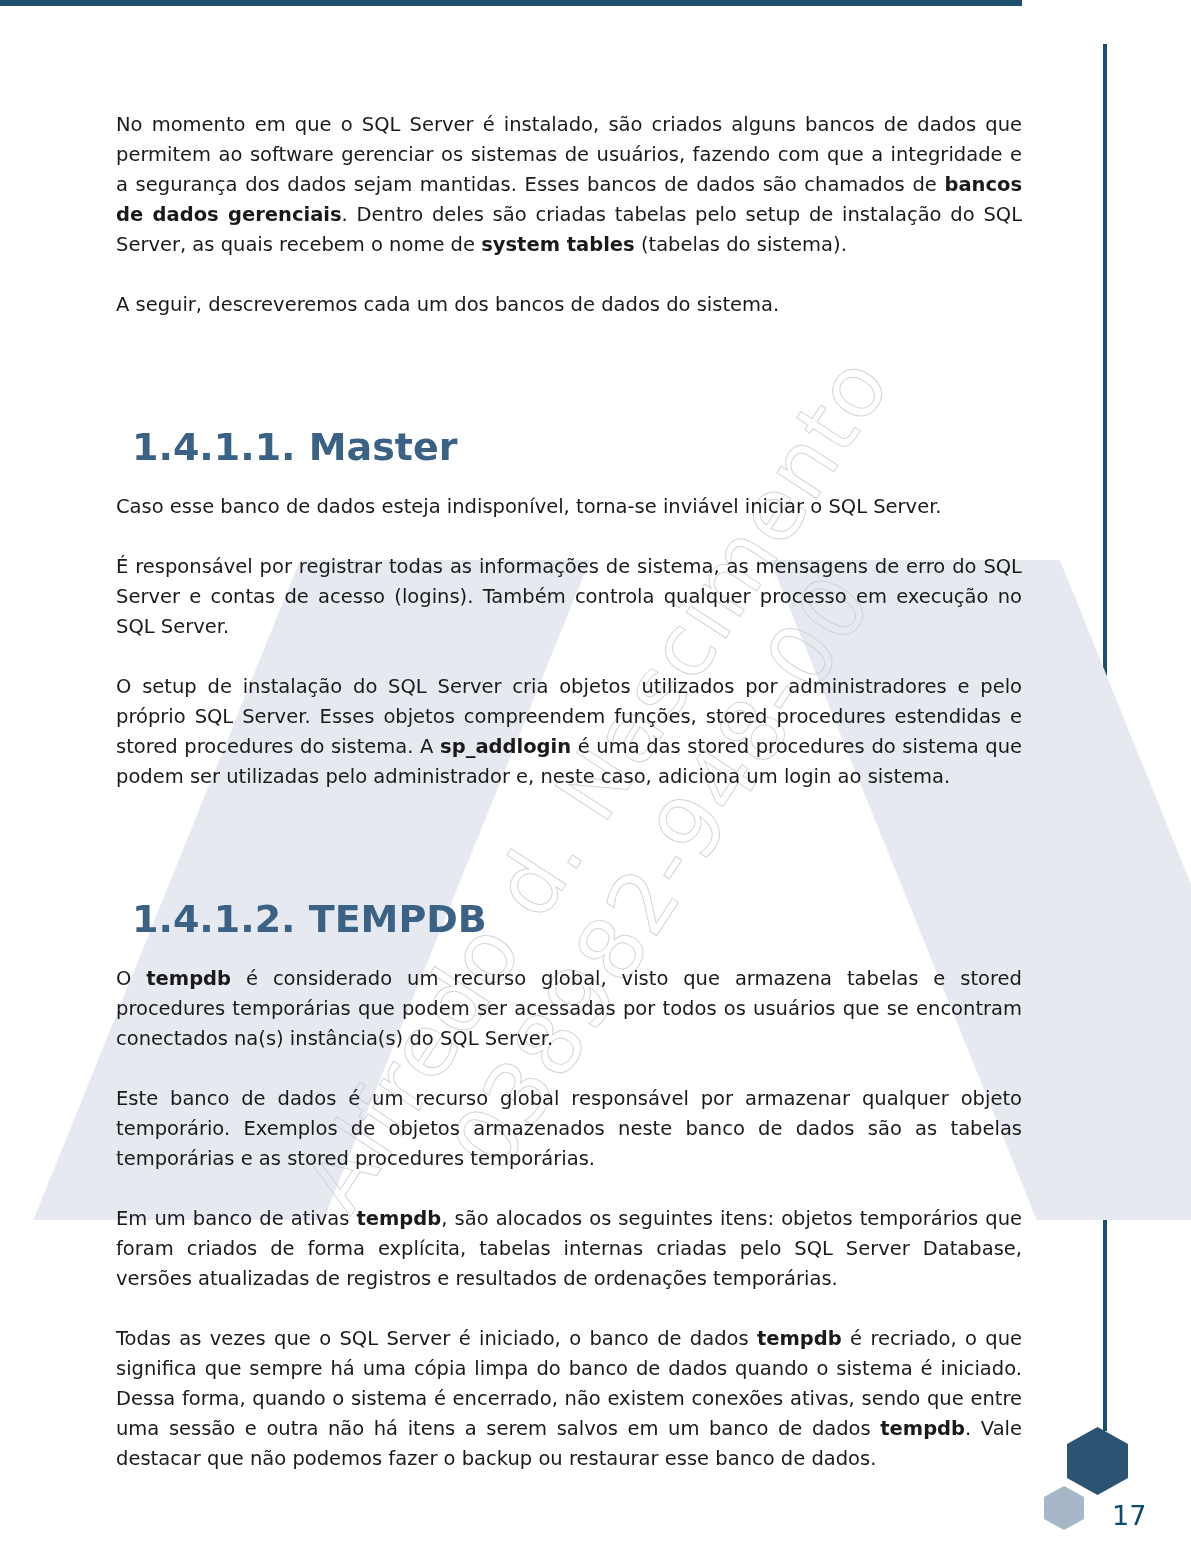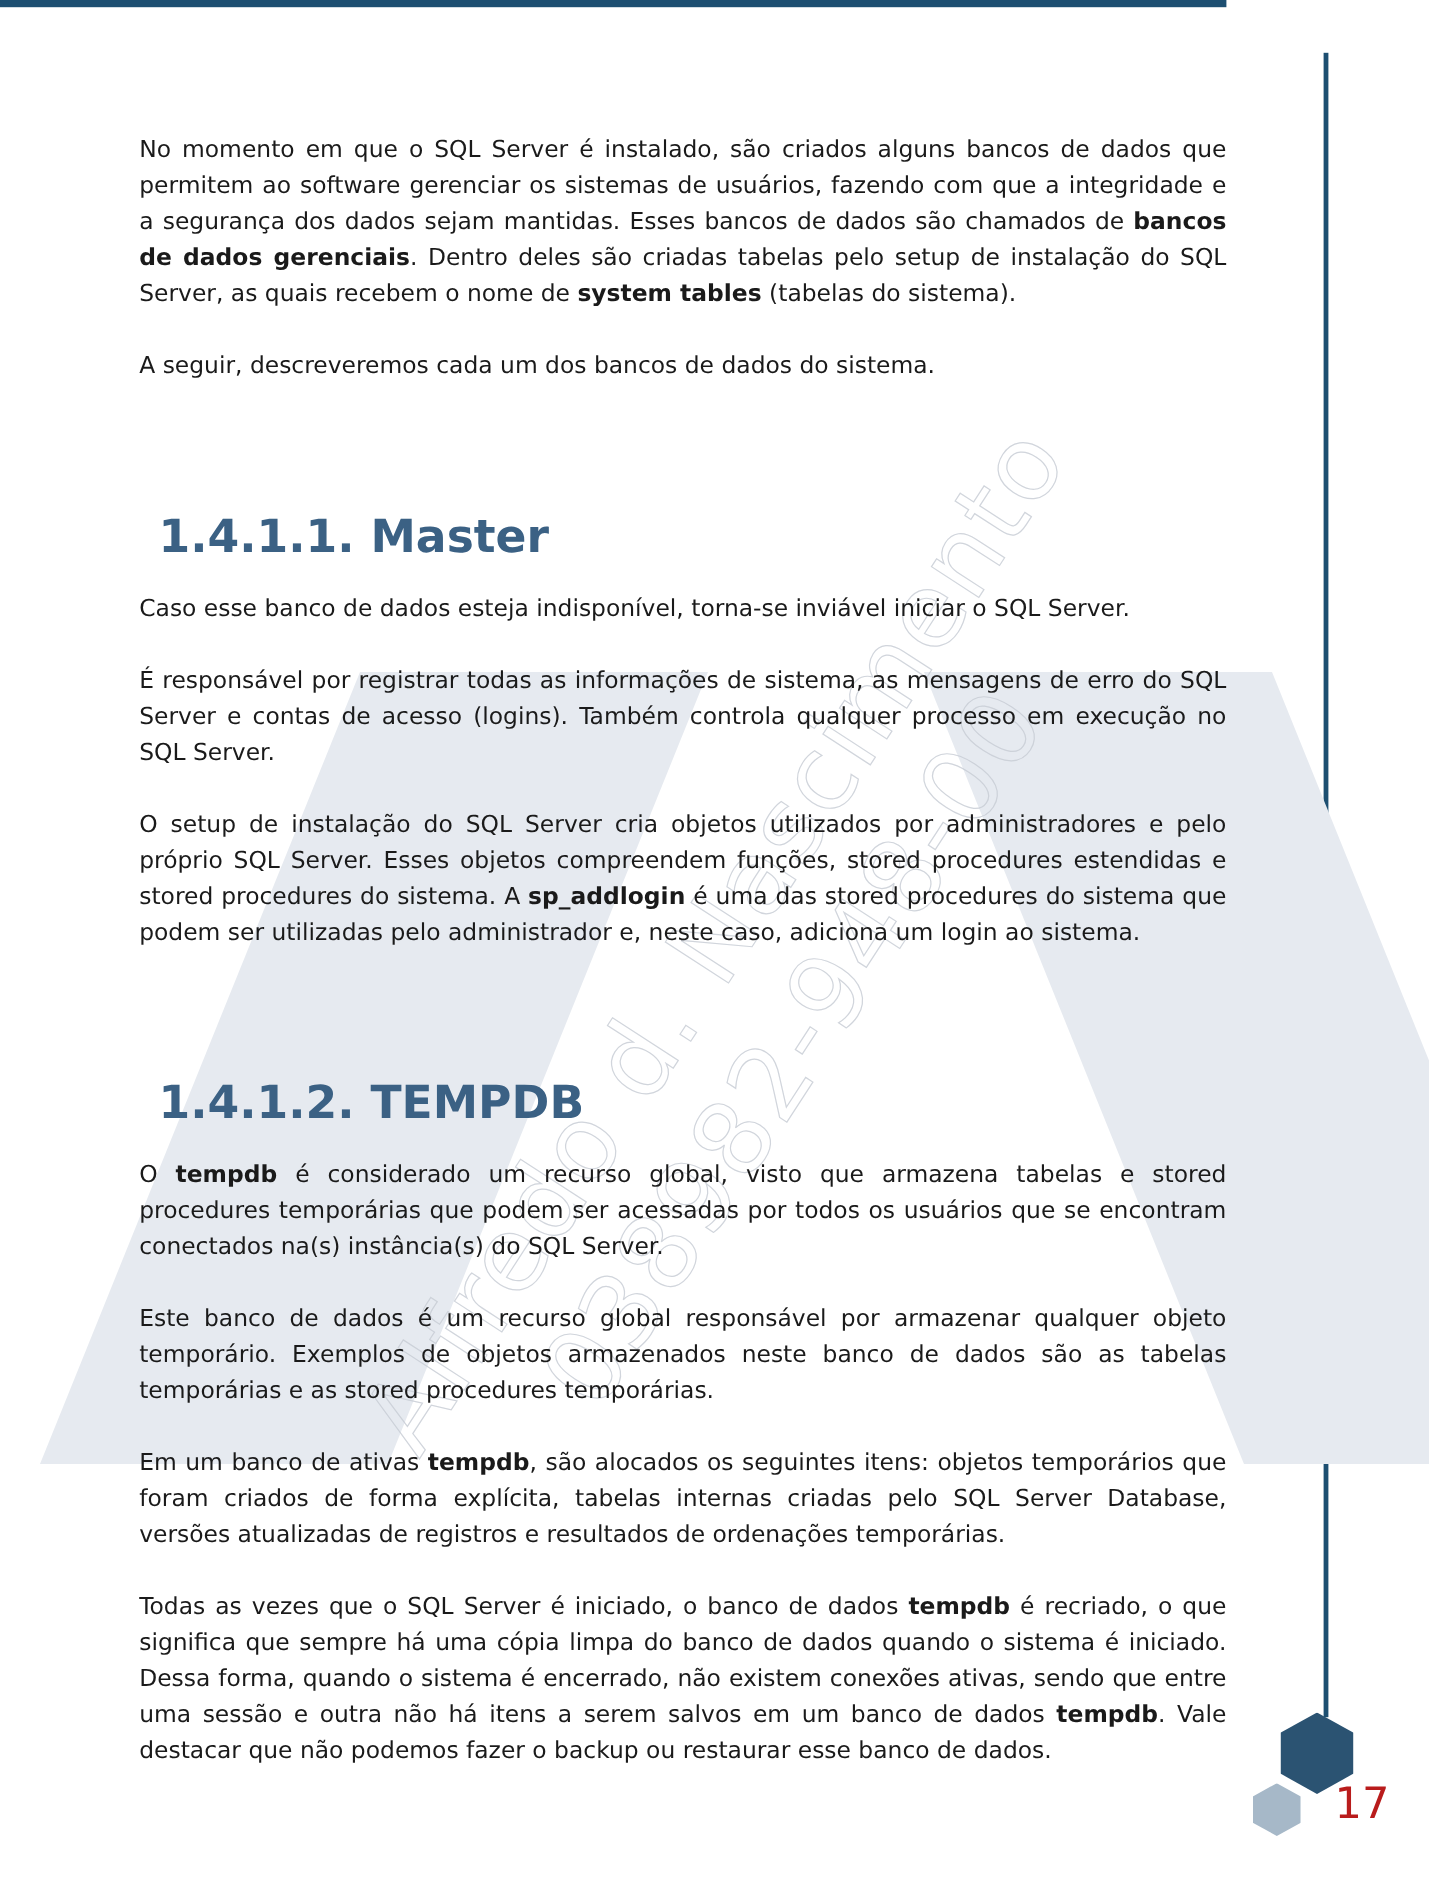--- a/index.html
+++ b/index.html
@@ -178,24 +178,24 @@
   .hex-small {
     left: 4px;
     top: 62px;
     width: 40px;
     height: 44px;
     background: #a6b8c8;
   }
   .page-number {
     position: absolute;
     left: 72px;
-    top: 60px;
-    font-family: "DejaVu Sans", sans-serif;
-    font-size: 36px;
-    color: #b91c1c;
+    top: 72px;
+    font-family: "DejaVu Sans", sans-serif;
+    font-size: 27px;
+    color: #0c4a6e;
     line-height: 40px;
   }
 </style>
 </head>
 <body>
 
 <div class="page">
 
   <div class="top-rule"></div>
   <div class="right-rule"></div>

